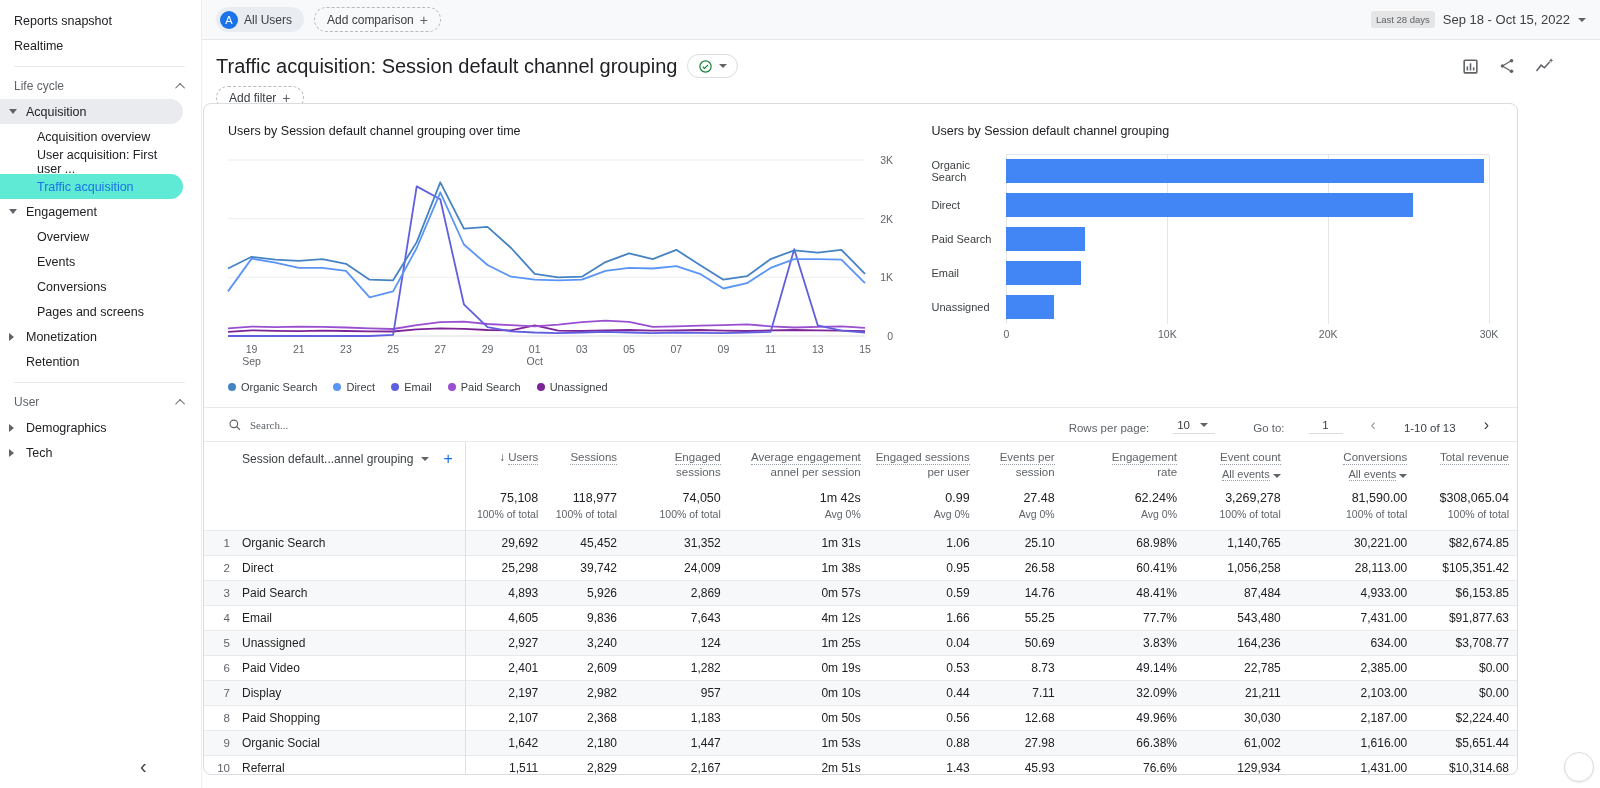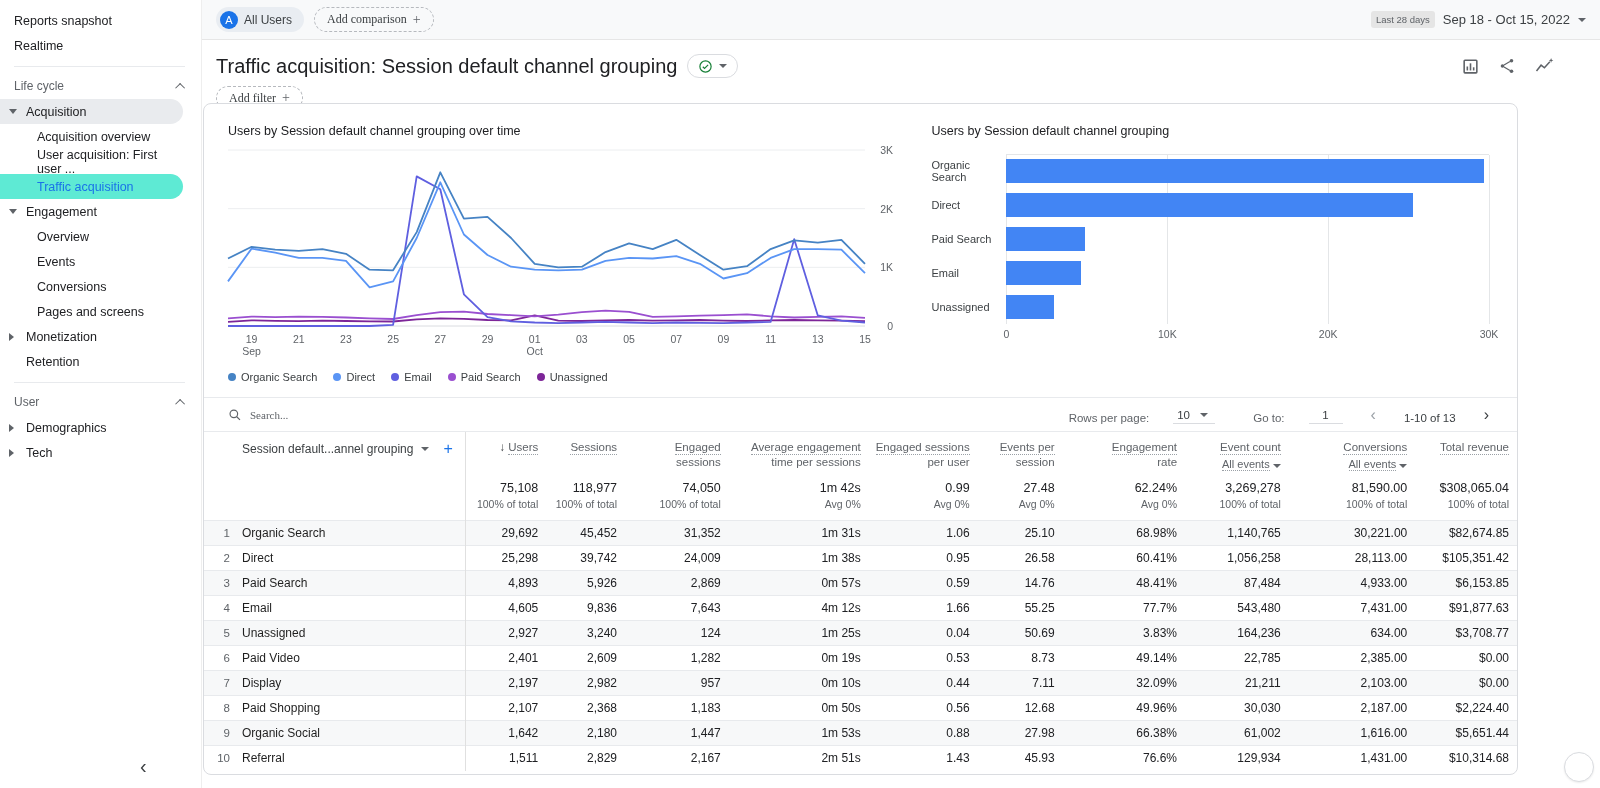--- a/index.html
+++ b/index.html
@@ -29,21 +29,21 @@
 
   
   .main { position:absolute; left:202px; top:0; width:1398px; height:788px; }
   .topbar { height:40px; background:#f8f9fa; border-bottom:1px solid #e6e6e6;
             display:flex; align-items:center; padding:0 14px; }
   .pill-allusers { display:flex; align-items:center; gap:6px; background:#e9edf2; border-radius:13px;
                    height:25px; padding:0 12px 0 4px; font-size:12px; color:#3c4043; cursor:pointer; }
   .avatar-a { width:18px; height:18px; border-radius:50%; background:#1a73e8; color:#fff; font-size:11px;
               display:flex; align-items:center; justify-content:center; }
   .pill-dashed { display:flex; align-items:center; gap:6px; border:1px dashed #b6b9be; border-radius:13px;
-                 height:25px; padding:0 12px; font-size:12px; color:#3c4043; margin-left:10px; cursor:pointer; background:#fff0;font-family:Liberation Serif, serif; }
+                 height:25px; padding:0 12px; font-size:12px; color:#3c4043; margin-left:10px; cursor:pointer; background:#fff0; }
   .plus { color:#5f6368; font-size:14px; }
   .topbar-right { margin-left:auto; display:flex; align-items:center; gap:8px; }
   .chip-28 { background:#e5e5e5; border-radius:3px; font-size:9.5px; color:#5f6368; padding:3px 5px; }
   .date-text { font-size:13px; color:#3c4043; }
   .caret { width:0;height:0;border-left:4px solid transparent;border-right:4px solid transparent;
            border-top:4px solid #5f6368; display:inline-block; }
 
   
   .title-row { display:flex; align-items:center; padding:14px 0 0 14px; }
   .page-title { font-size:20px; font-weight:400; color:#202124; }
@@ -54,21 +54,21 @@
   .filter-row { padding:8px 0 0 14px; }
 
   
   .card { position:absolute; left:1px; top:103px; width:1315px; height:672px; background:#fff;
           border:1px solid #dadce0; border-radius:8px; overflow:hidden; }
   .charts-row { display:flex; gap:38px; padding:20px 24px 0 24px; }
   .chart-title { font-size:12.5px; color:#202124; }
 
   
   .line-chart { width:666px; }
-  .line-wrap { display:flex; margin-top:4px; }
+  .line-wrap { display:flex; margin-top:14px; }
   .line-plot { position:relative; width:637px; height:185px; }
   .line-plot svg { position:absolute; inset:0; overflow:visible; }
   .y-labels { position:relative; width:28px; height:185px; font-size:10.5px; color:#5f6368; }
   .y-labels span { position:absolute; right:0; }
   .x-labels { position:relative; height:30px; width:637px; margin-top:4px; font-size:10.5px; color:#5f6368; }
   .x-tick { position:absolute; top:2px; transform:translateX(-50%); text-align:center; line-height:12px; }
   .legend { display:flex; gap:16px; margin-top:10px; font-size:11px; color:#3c4043; }
   .legend-item { display:flex; align-items:center; gap:5px; }
   .legend-dot { width:8px; height:8px; border-radius:50%; }
 
@@ -446,21 +446,21 @@
               </th>
               <th>
                 <div class="th-line"><span class="u">Sessions</span></div>
               </th>
               <th>
                 <div class="th-line"><span class="u">Engaged</span></div>
                 <div class="th-line">sessions</div>
               </th>
               <th>
                 <div class="th-line"><span class="u">Average engagement</span></div>
-                <div class="th-line">time per sessions</div>
+                <div class="th-line">annel per session</div>
               </th>
               <th>
                 <div class="th-line"><span class="u">Engaged sessions</span></div>
                 <div class="th-line">per user</div>
               </th>
               <th>
                 <div class="th-line"><span class="u">Events per</span></div>
                 <div class="th-line">session</div>
               </th>
               <th>

